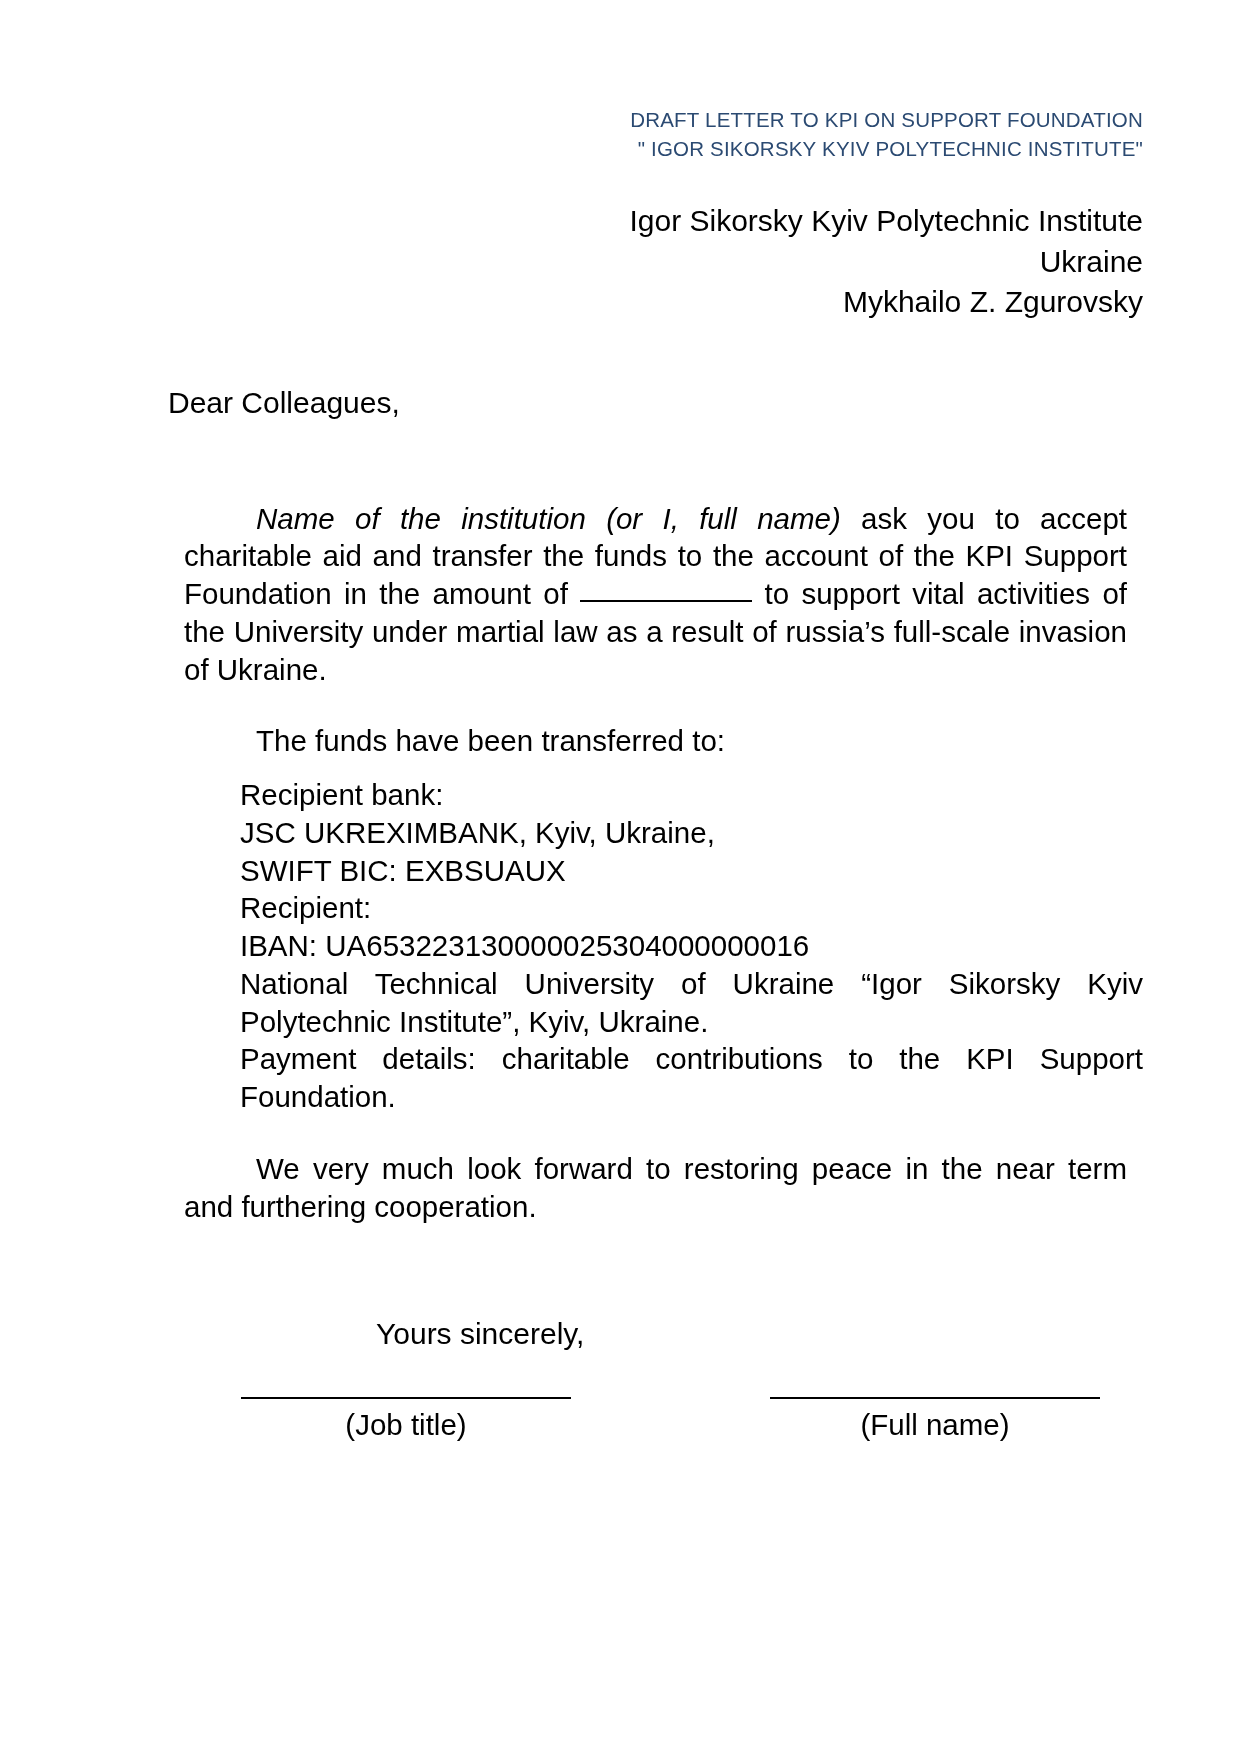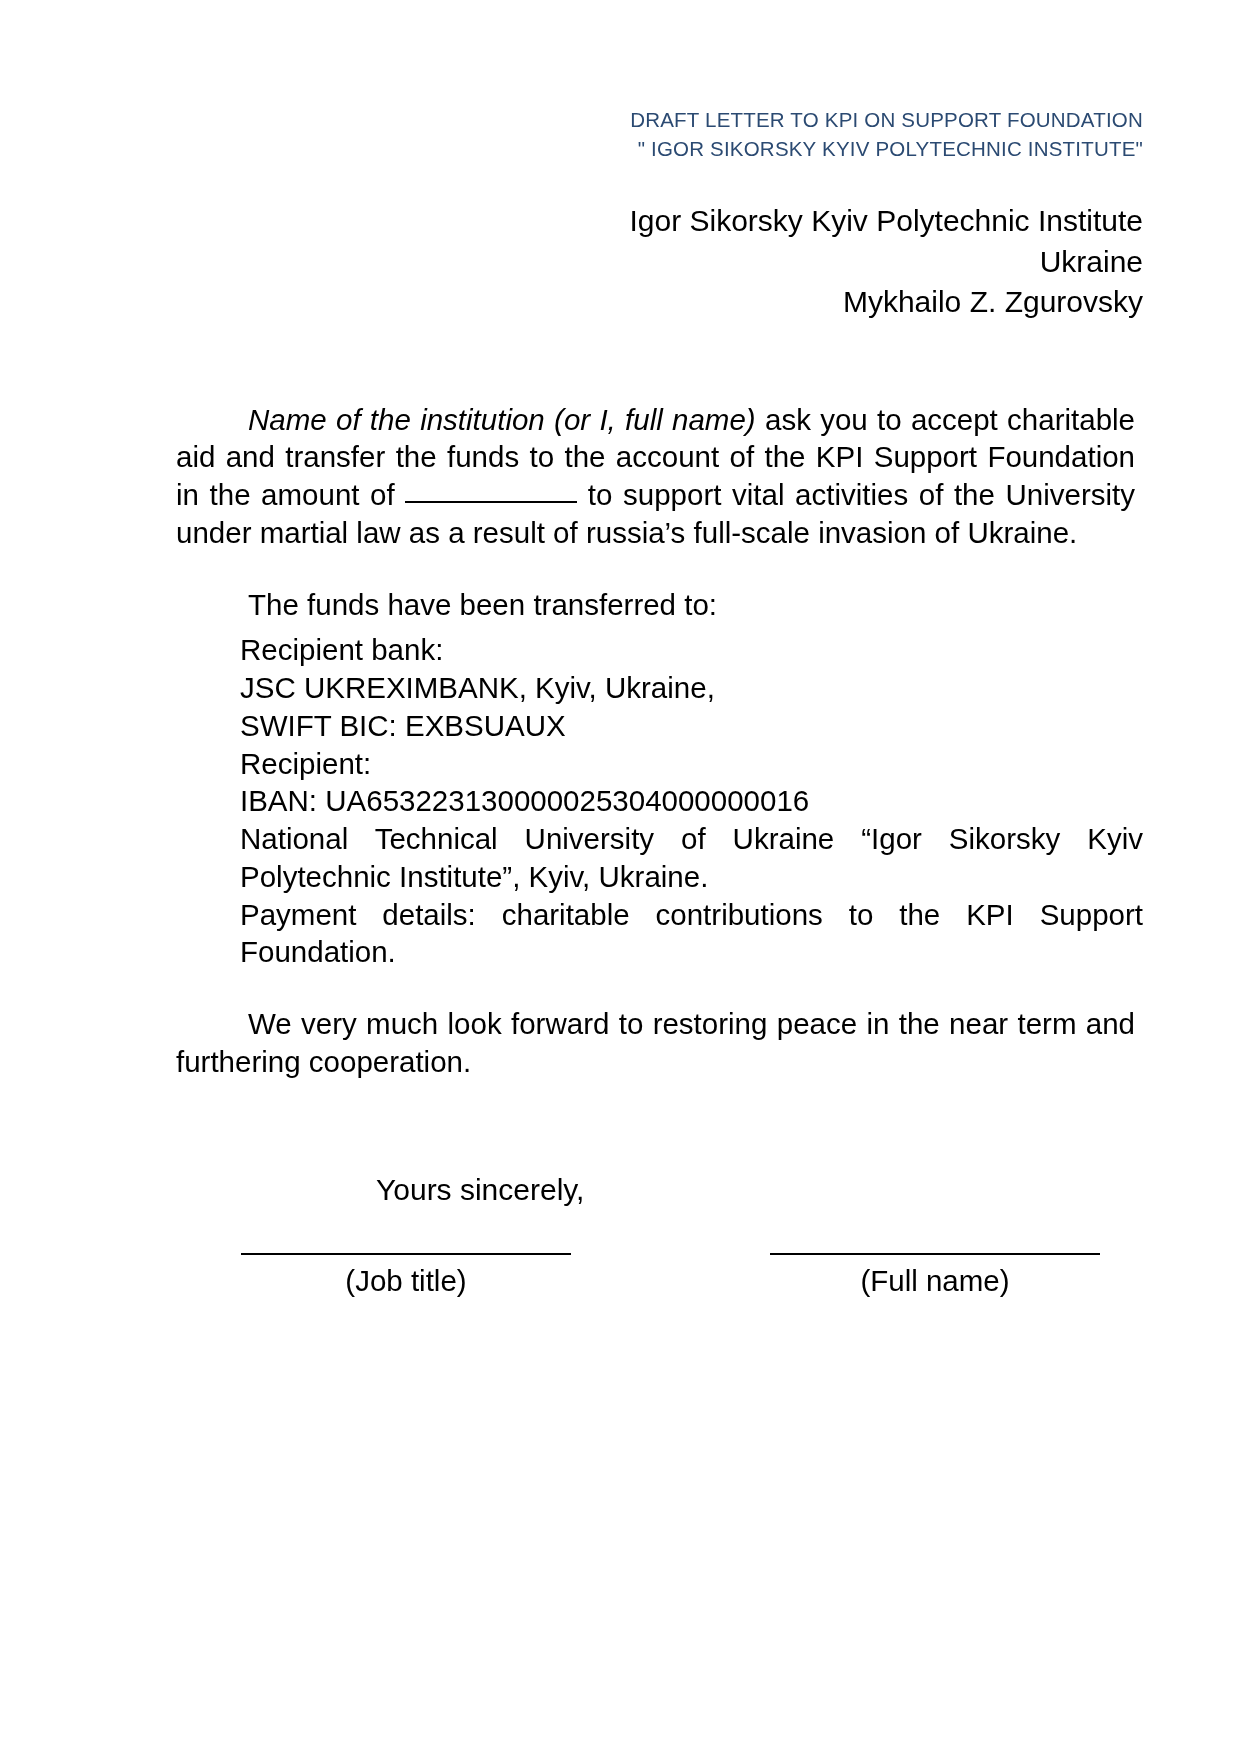--- a/index.html
+++ b/index.html
@@ -59,21 +59,21 @@
     line-height: 1.3;
     text-align: left;
   }
 
   
   .para {
     font-size: 29.5px;
     line-height: 1.28;
     text-align: justify;
     text-justify: inter-word;
-    margin: 8px;
+    margin: 16px;
   }
   .para-lead {
     margin-top: 78px;
     text-indent: 72px;
   }
   .para-indent { text-indent: 72px; }
   .ital { font-style: italic; }
 
   .blank-line {
     display: inline-block;
@@ -141,20 +141,21 @@
       <span class="hl">DRAFT LETTER TO KPI ON SUPPORT FOUNDATION</span>
       <span class="hl">" IGOR SIKORSKY KYIV POLYTECHNIC INSTITUTE"</span>
     </div>
 
     <div class="addressee">
       <span class="al">Igor Sikorsky Kyiv Polytechnic Institute</span>
       <span class="al">Ukraine</span>
       <span class="al">Mykhailo Z. Zgurovsky</span>
     </div>
 
+    <div class="salutation">Dear Colleagues,</div>
 
     <p class="para para-lead"><span class="ital">Name of the institution (or I, full name)</span><span> ask you to accept charitable aid and transfer the funds to the account of the KPI Support Foundation in the amount of </span><span class="blank-line"></span><span> to support vital activities of the University under martial law as a result of russia’s full-scale invasion of Ukraine.</span></p>
 
     <p class="para para-indent gap-md">The funds have been transferred to:</p>
 
     <p class="detail gap-md">Recipient bank:</p>
 
     <p class="detail gap-md">JSC UKREXIMBANK, Kyiv, Ukraine,</p>
 
     <p class="detail gap-md">SWIFT BIC: EXBSUAUX</p>

